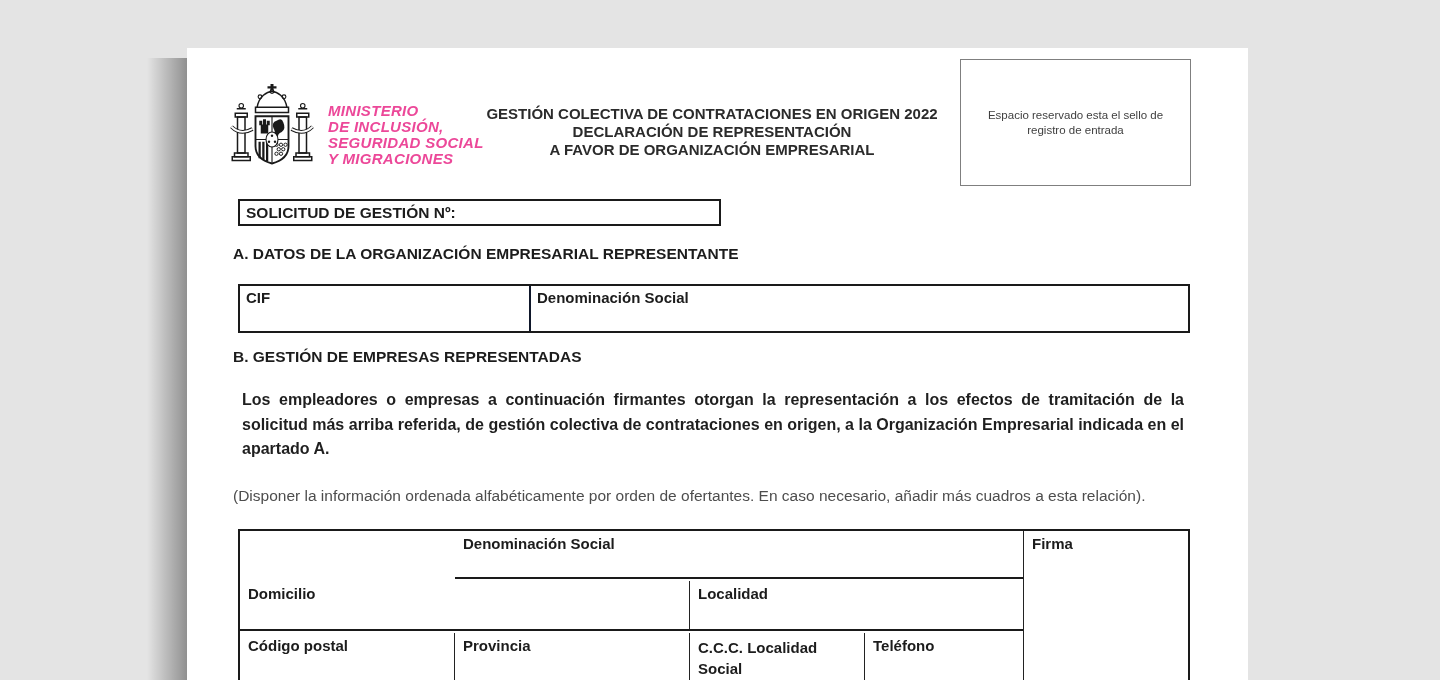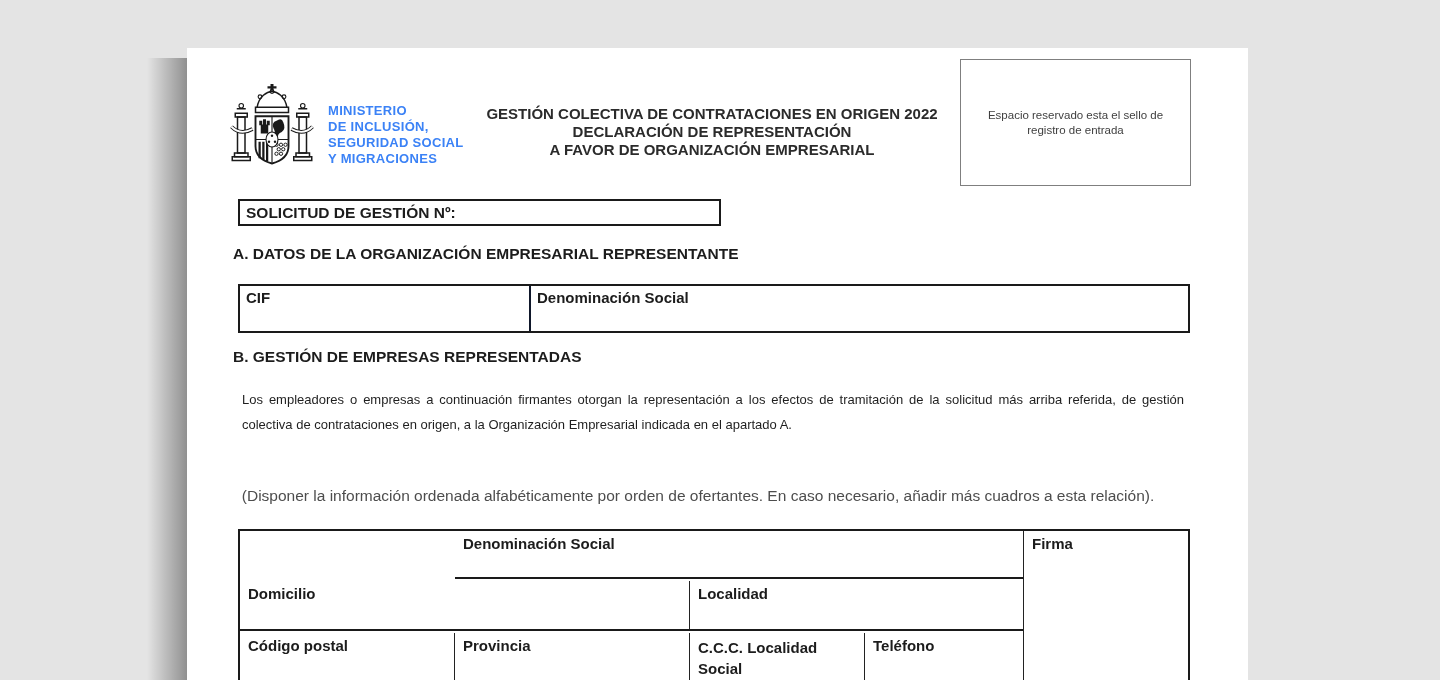--- a/index.html
+++ b/index.html
@@ -13,46 +13,46 @@
   .page-shadow {
     position:absolute; left:147px; top:58px; width:40px; height:622px;
     background:linear-gradient(to right, rgba(0,0,0,0), rgba(0,0,0,0.37));
   }
   .paper {
     position:absolute; left:187px; top:48px; width:1061px; height:632px;
     background:#ffffff;
   }
   
   .coat { position:absolute; left:40px; top:34px; width:90px; height:100px; }
-  .ministry { position:absolute; left:141px; top:55px; font-weight:700; font-size:13px;
-    line-height:16px; letter-spacing:0.3px; color:#3b82f6; }
+  .ministry { position:absolute; left:141px; top:55px; font-weight:700; font-size:15px;
+    line-height:16px; letter-spacing:0.3px; color:#ec4899;font-style:italic; }
   .doc-title { position:absolute; left:265px; top:57px; width:520px; text-align:center;
     font-weight:700; font-size:15px; line-height:18px; color:#2b2b2b; }
   .stamp-box { position:absolute; left:773px; top:11px; width:231px; height:127px;
     border:1px solid #7f7f7f; display:flex; align-items:center; justify-content:center; }
   .stamp-box .txt { width:200px; text-align:center; font-size:11.5px; line-height:15px; color:#3f3f3f; }
   
   .solicitud { position:absolute; left:51px; top:151px; width:483px; height:27px;
     border:2px solid #1a1a1a; display:flex; align-items:center; padding-left:6px;
     font-weight:700; font-size:15.5px; }
   
   .heading { position:absolute; font-weight:700; font-size:15.5px; color:#1c1c1c; }
   .heading-a { left:46px; top:197px; }
   .heading-b { left:46px; top:300px; }
   
   .table-a { position:absolute; left:51px; top:236px; width:952px; height:49px;
     border:2px solid #1a1a1a; display:flex; }
   .table-a .cell { padding:3px 6px; font-weight:700; font-size:15px; }
   .table-a .cell-cif { width:291px; border-right:2px solid #0f172a; }
   .table-a .cell-denom { flex:1; }
   
-  .para { position:absolute; left:55px; top:340px; width:942px; font-weight:400;
-    font-size:13px; line-height:24.5px; text-align:justify; color:#1f1f1f; }
+  .para { position:absolute; left:55px; top:340px; width:942px; font-weight:700;
+    font-size:16px; line-height:24.5px; text-align:justify; color:#1f1f1f; }
   .note { position:absolute; left:46px; top:436px; width:930px; font-weight:400;
-    font-size:15.5px; line-height:24px; color:#4d4d4d;text-align:center; }
+    font-size:15.5px; line-height:24px; color:#4d4d4d; }
   
   .table-b { position:absolute; left:51px; top:481px; width:952px; height:199px;
     border:2px solid #1a1a1a; border-bottom:none; }
   .table-b .cell { position:absolute; font-weight:700; font-size:15px; padding:4px 8px; }
   .cell-nif      { left:0;   top:0;    width:215px; height:48px; border-right:1px solid #222; border-bottom:2px solid #1a1a1a; }
   .cell-denom2   { left:215px; top:0;  width:569px; height:48px; border-right:1px solid #222; border-bottom:2px solid #1a1a1a; }
   .cell-firma    { left:784px; top:0;  width:164px; height:199px; }
   .firma-sep     { position:absolute; left:783px; top:0; width:1px; height:199px; background:#222; }
   .cell-domicilio{ left:0;   top:50px; width:450px; height:50px; border-right:1px solid #222; border-bottom:2px solid #1a1a1a; }
   .cell-localidad{ left:450px; top:50px; width:333px; height:50px; border-bottom:2px solid #1a1a1a; }

